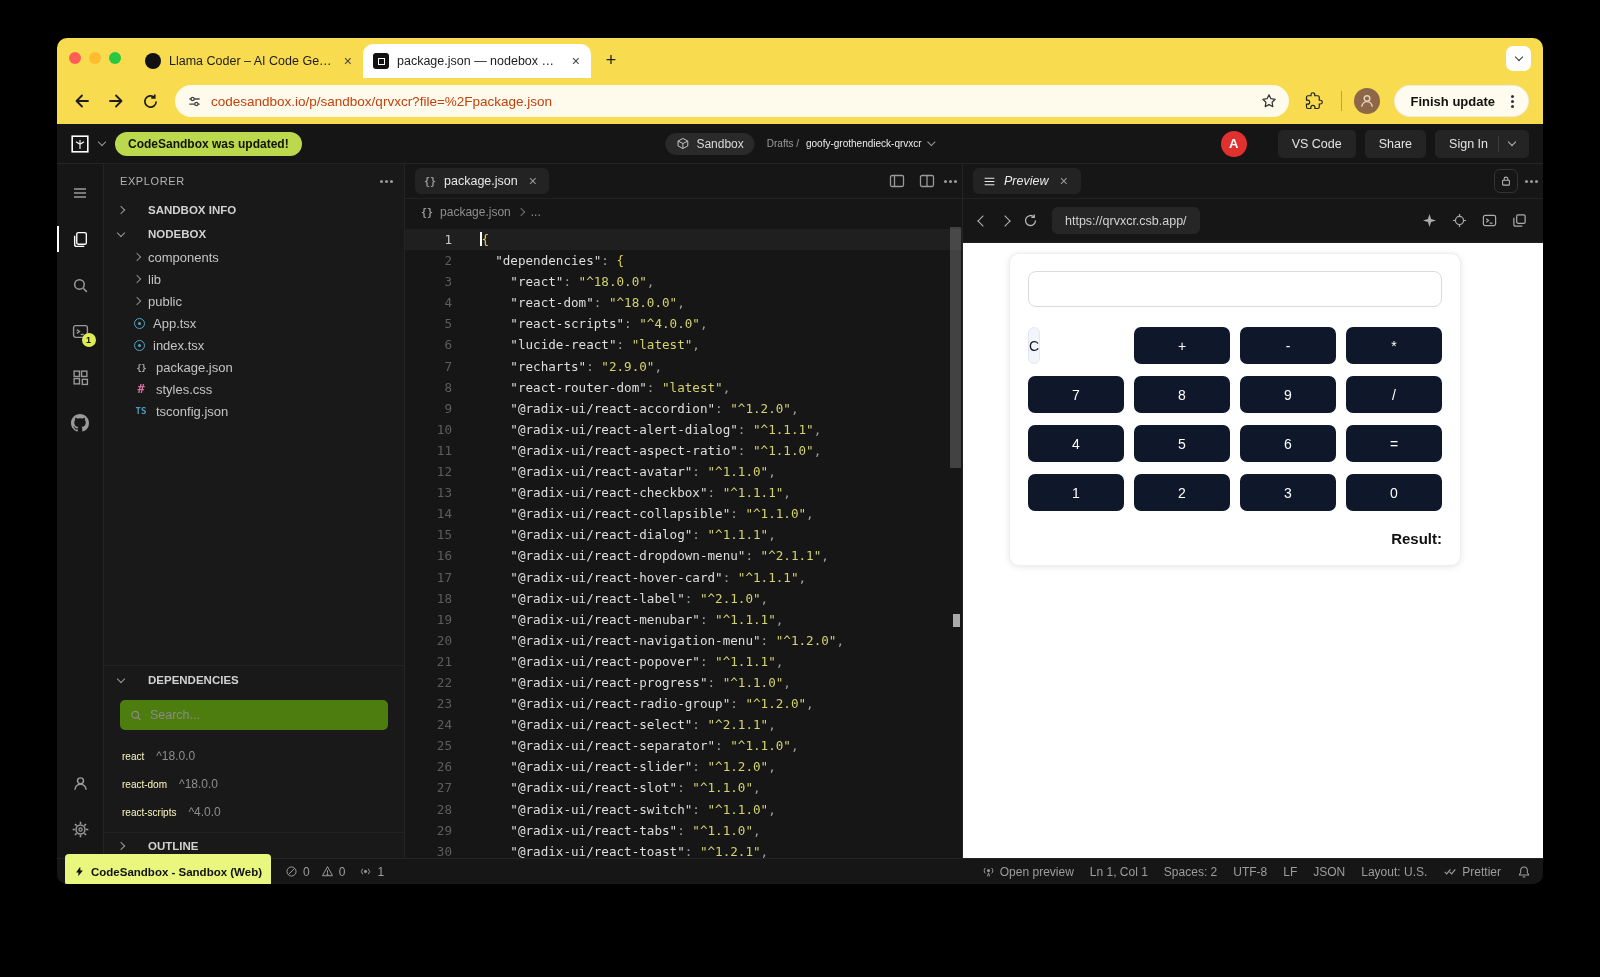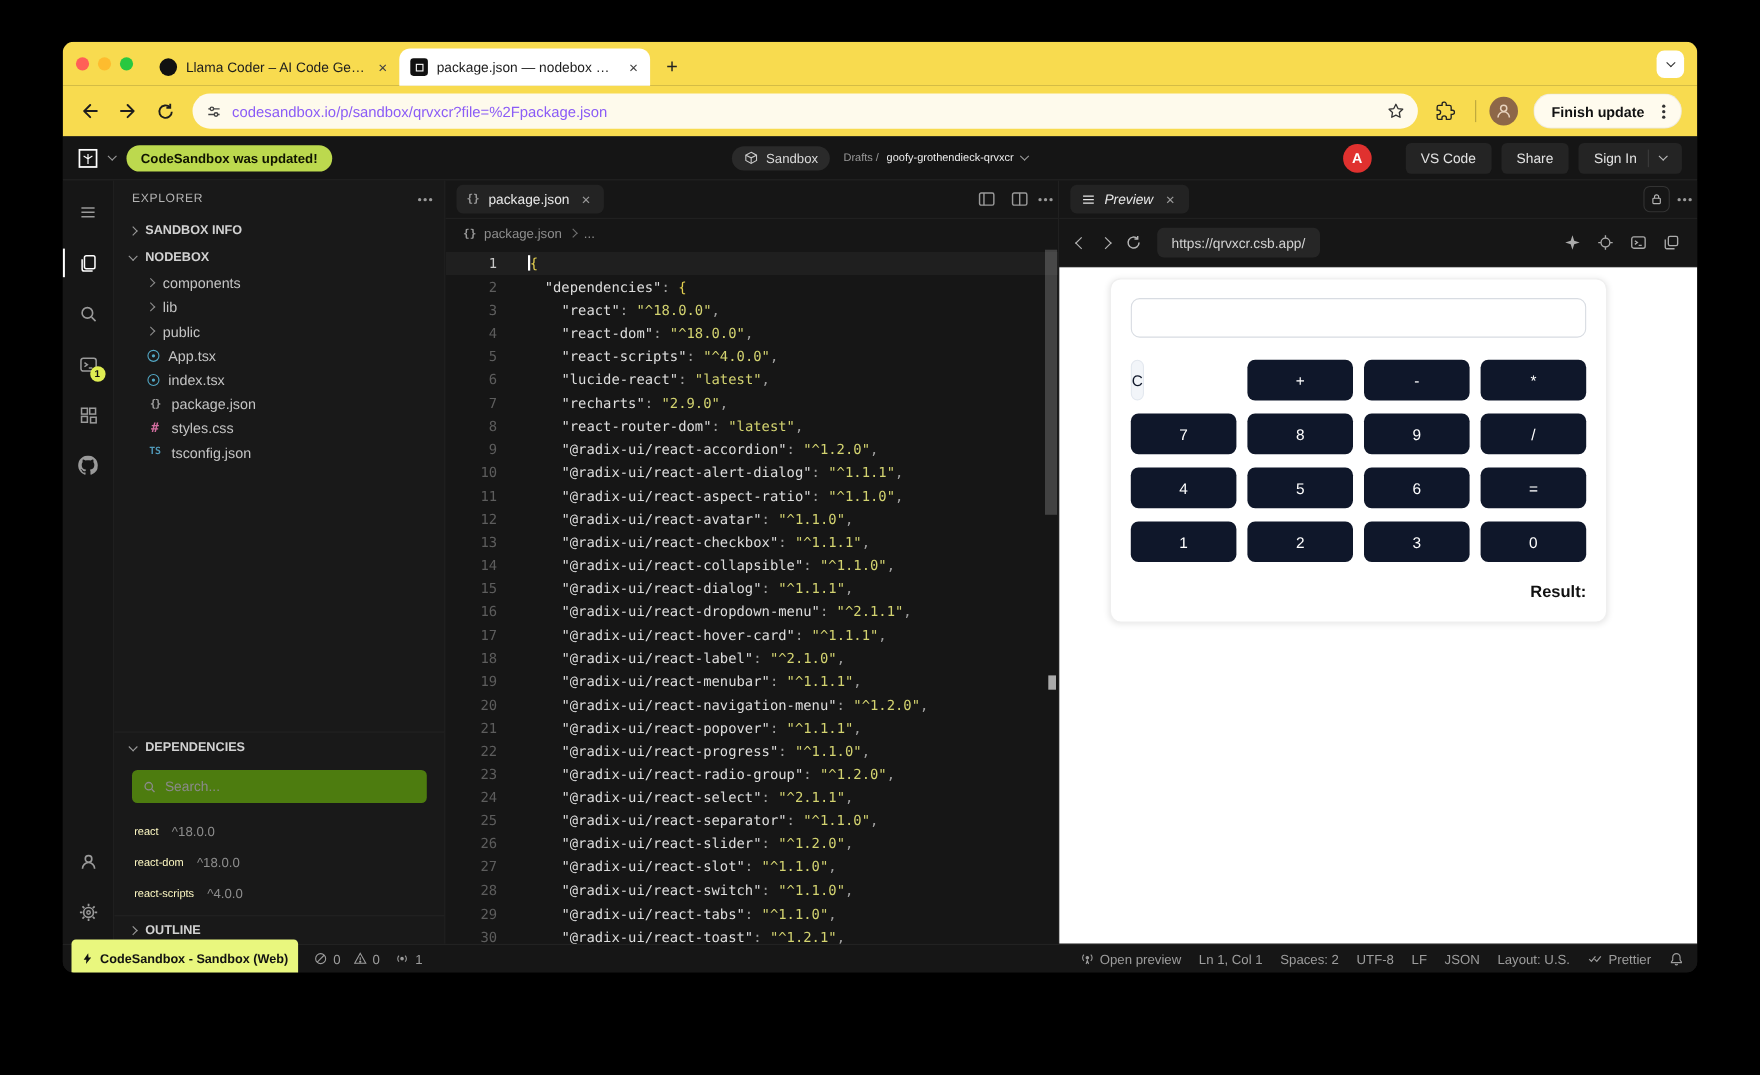--- a/index.html
+++ b/index.html
@@ -31,21 +31,21 @@
   .tabsearch { position:absolute; right:12px; top:8px; width:25px; height:25px; background:#fff;
                border-radius:7px; display:flex; align-items:center; justify-content:center; color:#333; }
 
   
   .toolbar { height:46px; background:var(--chrome-yellow,#F8DB4F); flex:0 0 auto;
              display:flex; align-items:center; padding:0 14px 0 10px; gap:4px; }
   .nav-btn { width:30px; height:30px; display:flex; align-items:center; justify-content:center;
              color:#1d1d1d; border-radius:50%; }
   .urlbar { flex:1; height:32px; margin:0 6px; background:#FEFAEC; border-radius:16px;
             display:flex; align-items:center; gap:9px; padding:0 12px; }
-  .url-text { flex:1; font-size:13.5px; color:#8b5cf6; white-space:nowrap; overflow:hidden; }
+  .url-text { flex:1; font-size:13.5px; color:#c2410c; white-space:nowrap; overflow:hidden; }
   .divider-v { width:1px; height:20px; background:rgba(0,0,0,.25); margin:0 8px; }
   .browser-avatar { width:26px; height:26px; border-radius:50%; background:#8d6748; overflow:hidden;
                     display:flex; align-items:center; justify-content:center; color:#e8d3be; }
   .finish-btn { margin-left:10px; height:32px; background:#FFFBEE; border:1px solid rgba(0,0,0,.06);
                 border-radius:16px; display:flex; align-items:center; gap:12px; padding:0 10px 0 16px;
                 font-size:13px; font-weight:700; color:#111; }
   .kebab-v { width:3px; height:3px; border-radius:50%; background:#333;
              box-shadow:0 -5px 0 #333, 0 5px 0 #333; margin:0 4px; }
   .kebab-h { width:3px; height:3px; border-radius:50%; background:currentColor;
              box-shadow:-5px 0 0 currentColor, 5px 0 0 currentColor; display:inline-block; }
@@ -91,21 +91,21 @@
               background:#DFED52; color:#111; font-size:9px; font-weight:700;
               display:flex; align-items:center; justify-content:center; padding:0 3px; }
   .ab-bottom { margin-top:auto; display:flex; flex-direction:column; align-items:center; }
 
   
   .sidebar { width:301px; background:#191919; border-right:1px solid #242424;
              display:flex; flex-direction:column; color:#c8c8c8; min-height:0; }
   .sb-header { height:34px; flex:0 0 auto; display:flex; align-items:center; padding:0 16px;
                font-size:11px; letter-spacing:.6px; color:#b3b3b3; }
   .sb-header .more { margin-left:auto; color:#9a9a9a; }
-  .section-row { height:24px; display:flex; align-items:center; gap:8px; padding:0 14px;
+  .section-row { height:24px; display:flex; align-items:center; gap:24px; padding:0 14px;
                  font-size:11.5px; font-weight:700; color:#d2d2d2; }
   .tree-row { height:22px; display:flex; align-items:center; gap:8px; padding:0 0 0 30px;
               font-size:13px; color:#c4c4c4; }
   .tree-icon { width:14px; display:flex; align-items:center; justify-content:center;
                font-family:"DejaVu Sans Mono", monospace; }
   .json-icon { color:#a0a0a0; font-size:9.5px; font-weight:700; letter-spacing:-1px; }
   .css-icon  { color:#d16d9e; font-size:12px; font-weight:700; }
   .ts-icon   { color:#519aba; font-size:9px; font-weight:700; }
   .react-icon { width:11px; height:11px; border:1.2px solid #53a7c4; border-radius:50%; position:relative; }
   .react-icon::after { content:''; position:absolute; left:50%; top:50%; width:3px; height:3px;

